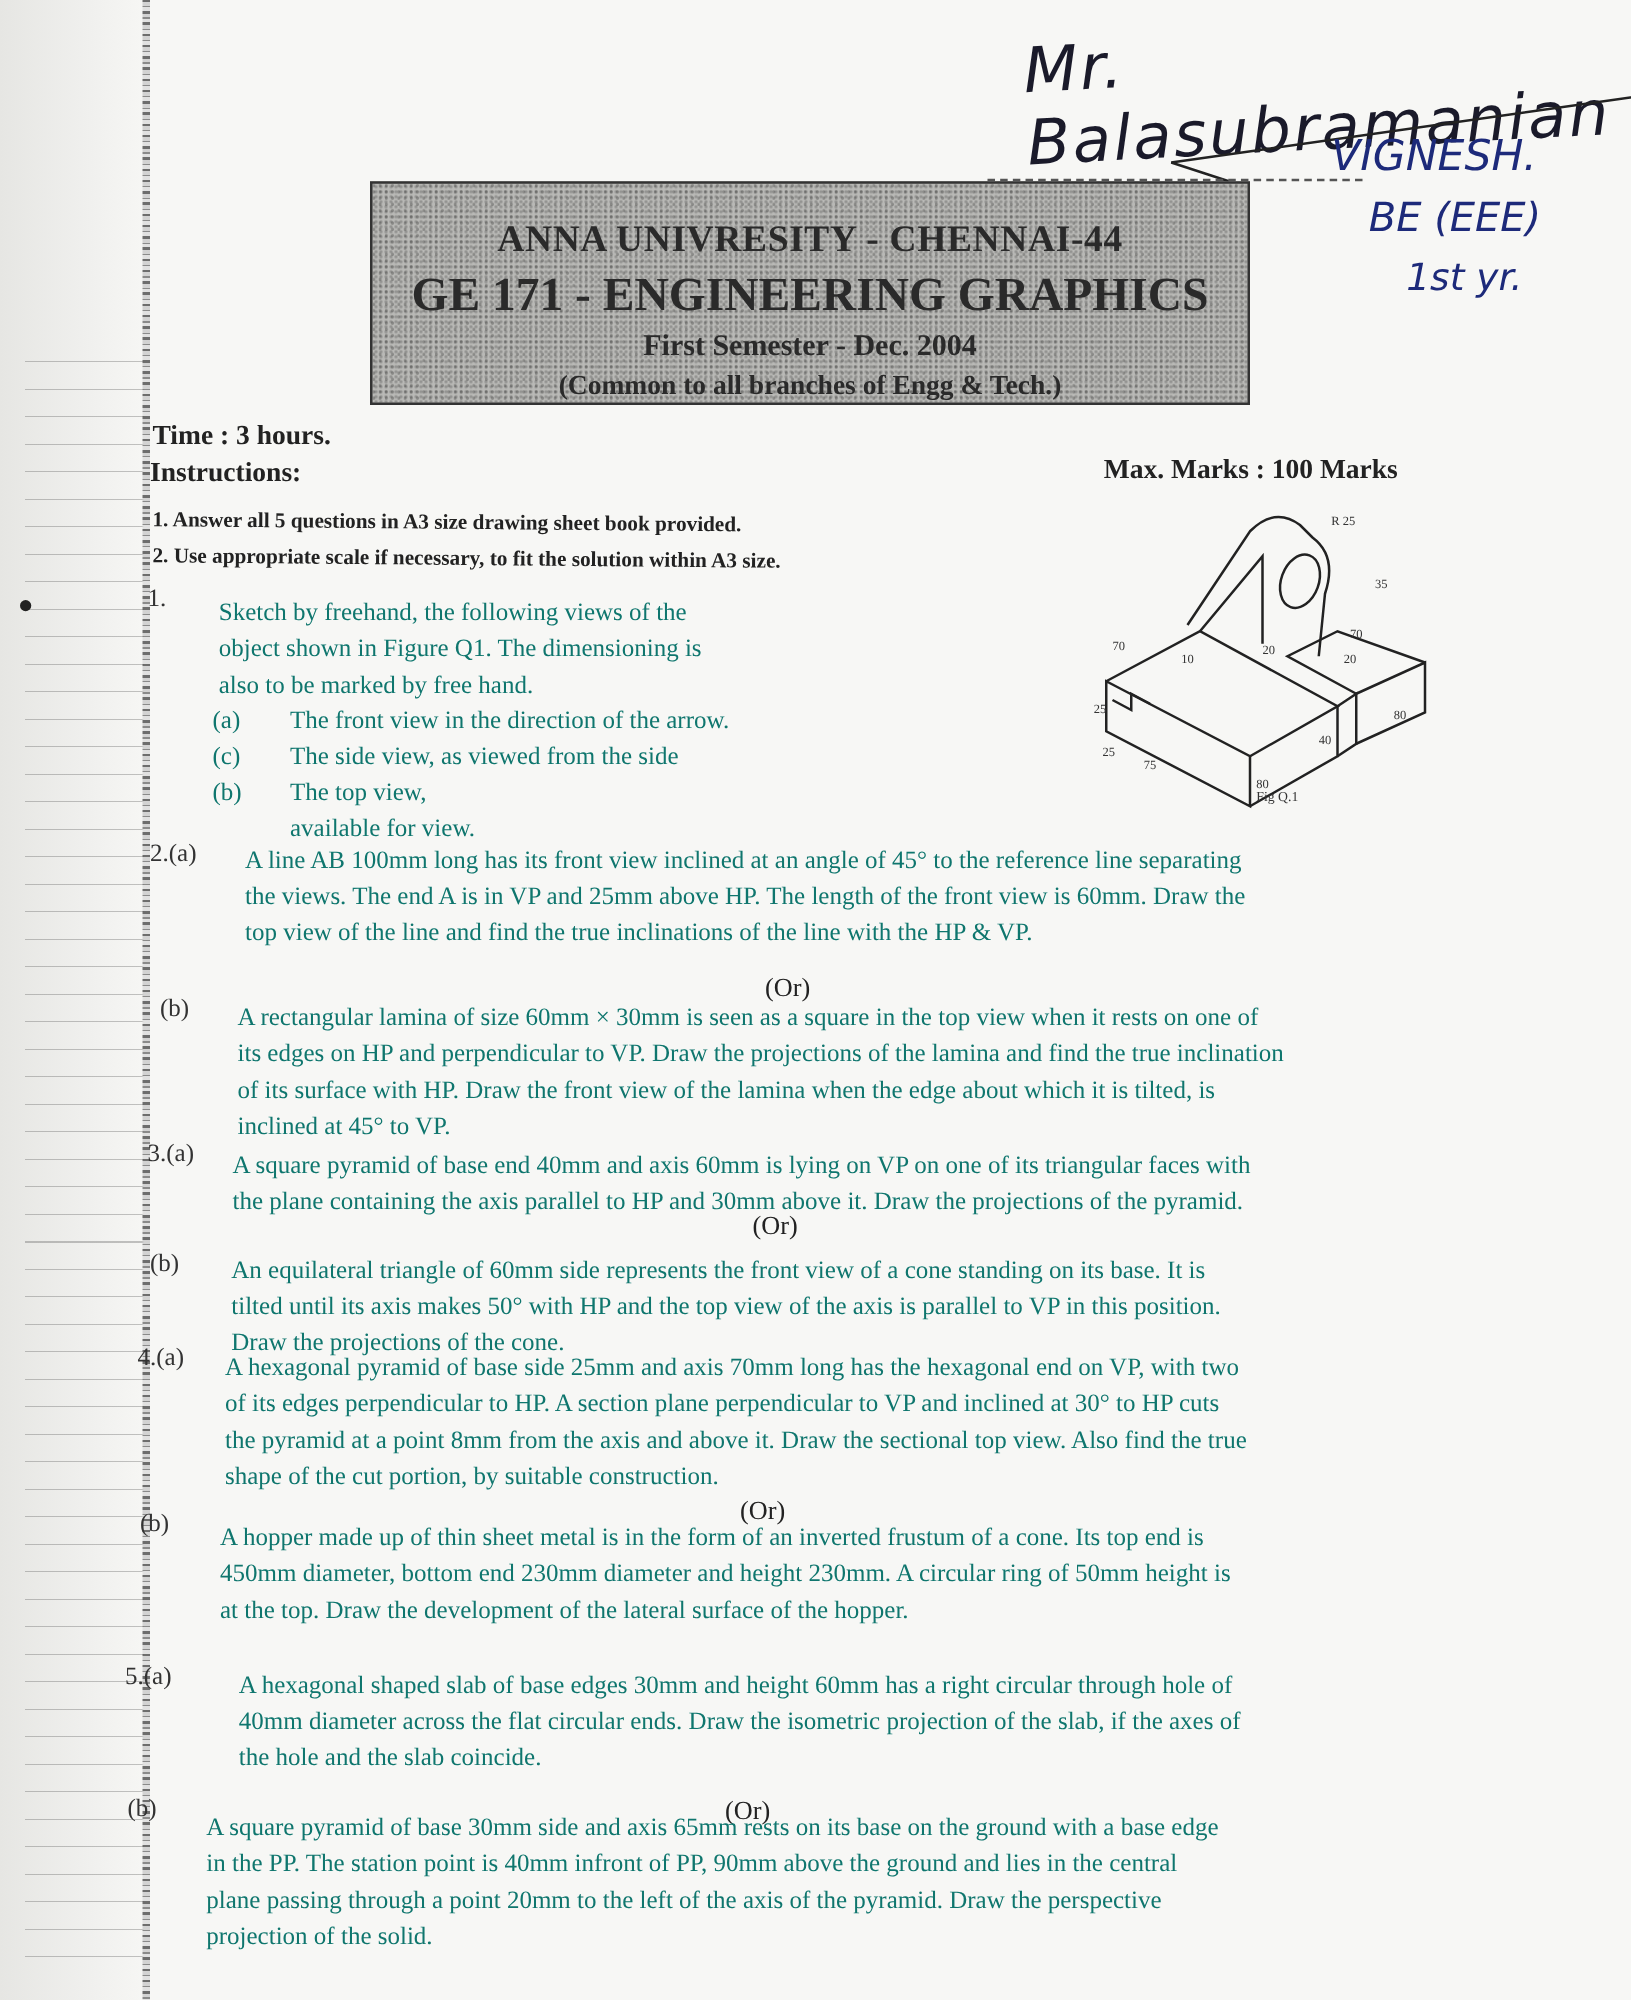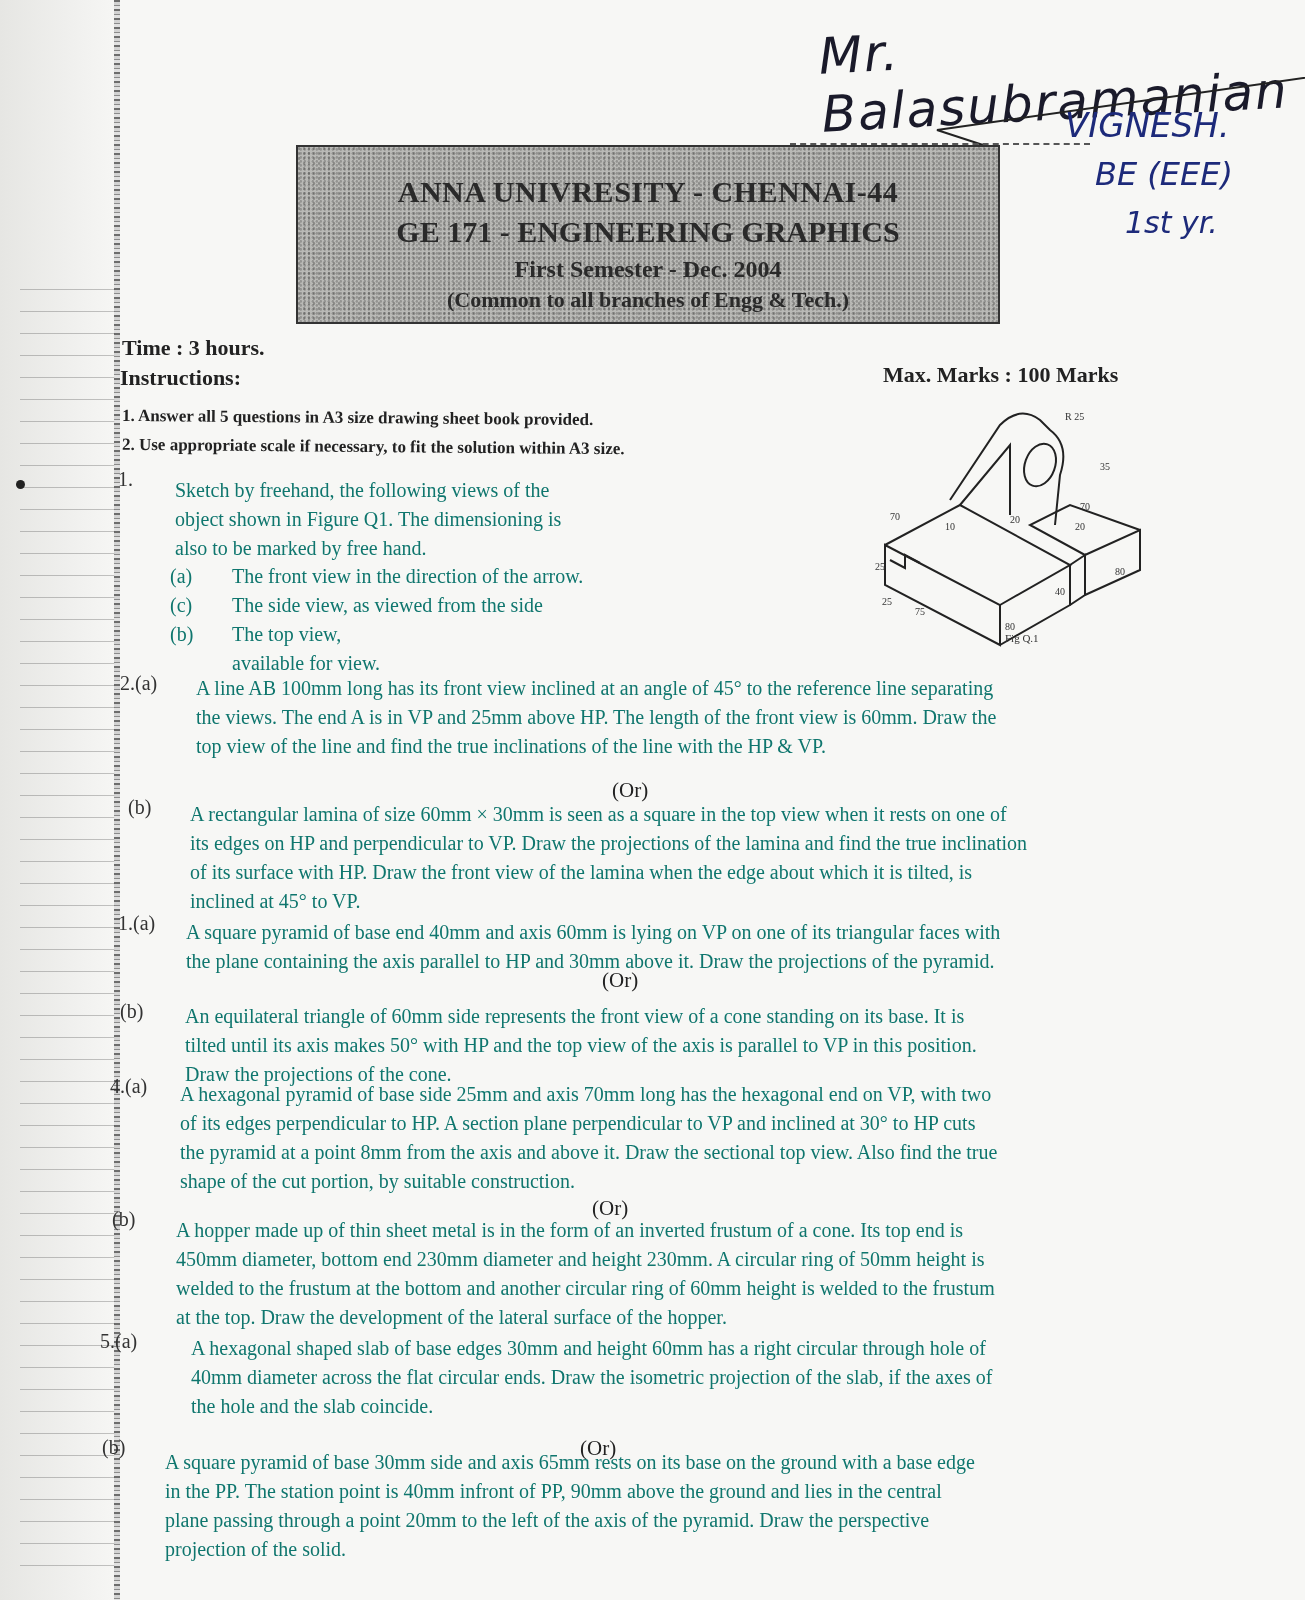--- a/index.html
+++ b/index.html
@@ -28,21 +28,21 @@
     position:absolute; left:296px; top:145px; width:700px; height:175px;
     border:2px solid #333;
     background:
       radial-gradient(circle at 20% 30%, rgba(0,0,0,.25) 1px, transparent 1.6px) 0 0/5px 5px,
       radial-gradient(circle at 70% 60%, rgba(0,0,0,.2) 1px, transparent 1.6px) 0 0/4px 4px,
       #b9b9b6;
     text-align:center; color:#2a2a2a;
   }
   .hdr-line { font-weight:bold; line-height:1; }
   .hdr1 { font-size:30px; margin-top:30px; letter-spacing:.5px; }
-  .hdr2 { font-size:30px; margin-top:10px; }
+  .hdr2 { font-size:38px; margin-top:10px; }
   .hdr3 { font-size:24px; margin-top:10px; }
   .hdr4 { font-size:22px; margin-top:8px; }
 
   .handwritten { position:absolute; font-family:"DejaVu Sans", sans-serif; font-style:italic; }
   .hw-teacher { left:820px; top:15px; font-size:50px; color:#1a1a2a; transform:rotate(-3deg); letter-spacing:2px; }
   .hw-name { left:1065px; top:105px; font-size:34px; color:#1d2a7a; }
   .hw-branch { left:1095px; top:155px; font-size:32px; color:#1d2a7a; }
   .hw-year { left:1125px; top:205px; font-size:30px; color:#1d2a7a; }
   .hw-arrow { position:absolute; left:925px; top:70px; }
 
@@ -145,21 +145,21 @@
 </div>
 <div class="or" style="left:612px;top:778px;">(Or)</div>
 <div class="q-label" style="left:128px;top:796px;">(b)</div>
 <div class="q-text" style="left:190px;top:800px;">
   <div>A rectangular lamina of size 60mm × 30mm is seen as a square in the top view when it rests on one of</div>
   <div>its edges on HP and perpendicular to VP. Draw the projections of the lamina and find the true inclination</div>
   <div>of its surface with HP. Draw the front view of the lamina when the edge about which it is tilted, is</div>
   <div>inclined at 45° to VP.</div>
 </div>
 
-<div class="q-label" style="left:118px;top:912px;">1.(a)</div>
+<div class="q-label" style="left:118px;top:912px;">3.(a)</div>
 <div class="q-text" style="left:186px;top:918px;">
   <div>A square pyramid of base end 40mm and axis 60mm is lying on VP on one of its triangular faces with</div>
   <div>the plane containing the axis parallel to HP and 30mm above it. Draw the projections of the pyramid.</div>
 </div>
 <div class="or" style="left:602px;top:968px;">(Or)</div>
 <div class="q-label" style="left:120px;top:1000px;">(b)</div>
 <div class="q-text" style="left:185px;top:1002px;">
   <div>An equilateral triangle of 60mm side represents the front view of a cone standing on its base. It is</div>
   <div>tilted until its axis makes 50° with HP and the top view of the axis is parallel to VP in this position.</div>
   <div>Draw the projections of the cone.</div>
@@ -170,21 +170,20 @@
   <div>A hexagonal pyramid of base side 25mm and axis 70mm long has the hexagonal end on VP, with two</div>
   <div>of its edges perpendicular to HP. A section plane perpendicular to VP and inclined at 30° to HP cuts</div>
   <div>the pyramid at a point 8mm from the axis and above it. Draw the sectional top view. Also find the true</div>
   <div>shape of the cut portion, by suitable construction.</div>
 </div>
 <div class="or" style="left:592px;top:1196px;">(Or)</div>
 <div class="q-label" style="left:112px;top:1208px;">(b)</div>
 <div class="q-text" style="left:176px;top:1216px;">
   <div>A hopper made up of thin sheet metal is in the form of an inverted frustum of a cone. Its top end is</div>
   <div>450mm diameter, bottom end 230mm diameter and height 230mm. A circular ring of 50mm height is</div>
-  <div>welded to the frustum at the bottom and another circular ring of 60mm height is welded to the frustum</div>
   <div>at the top. Draw the development of the lateral surface of the hopper.</div>
 </div>
 
 <div class="q-label" style="left:100px;top:1330px;">5.(a)</div>
 <div class="q-text" style="left:172px;top:1334px;margin-left:19px;">
   <div>A hexagonal shaped slab of base edges 30mm and height 60mm has a right circular through hole of</div>
   <div>40mm diameter across the flat circular ends. Draw the isometric projection of the slab, if the axes of</div>
   <div>the hole and the slab coincide.</div>
 </div>
 <div class="or" style="left:580px;top:1436px;">(Or)</div>

